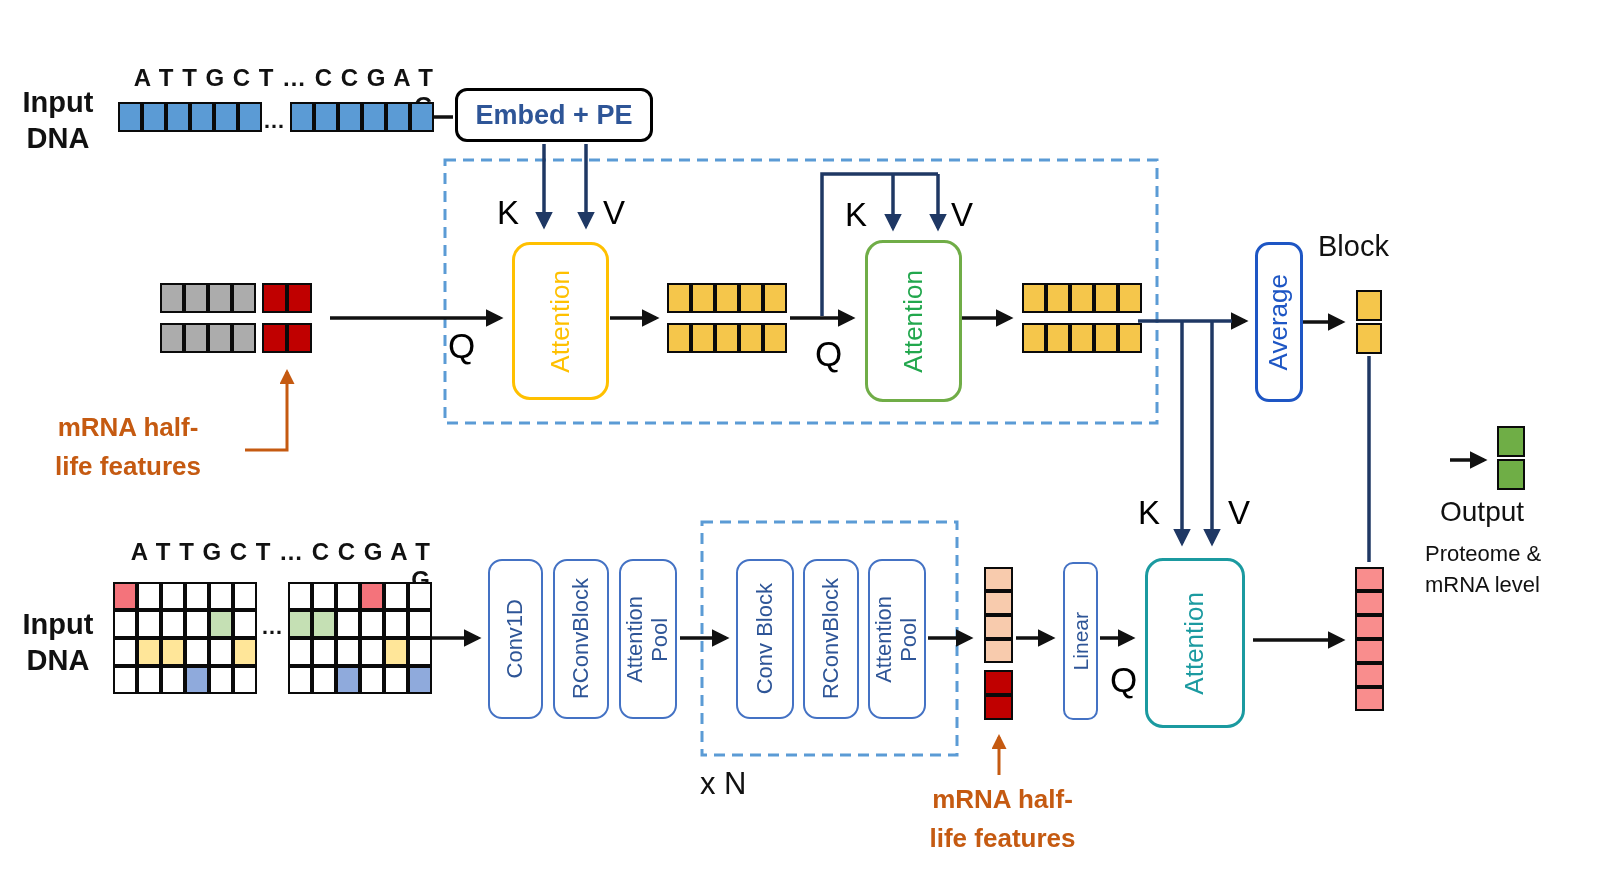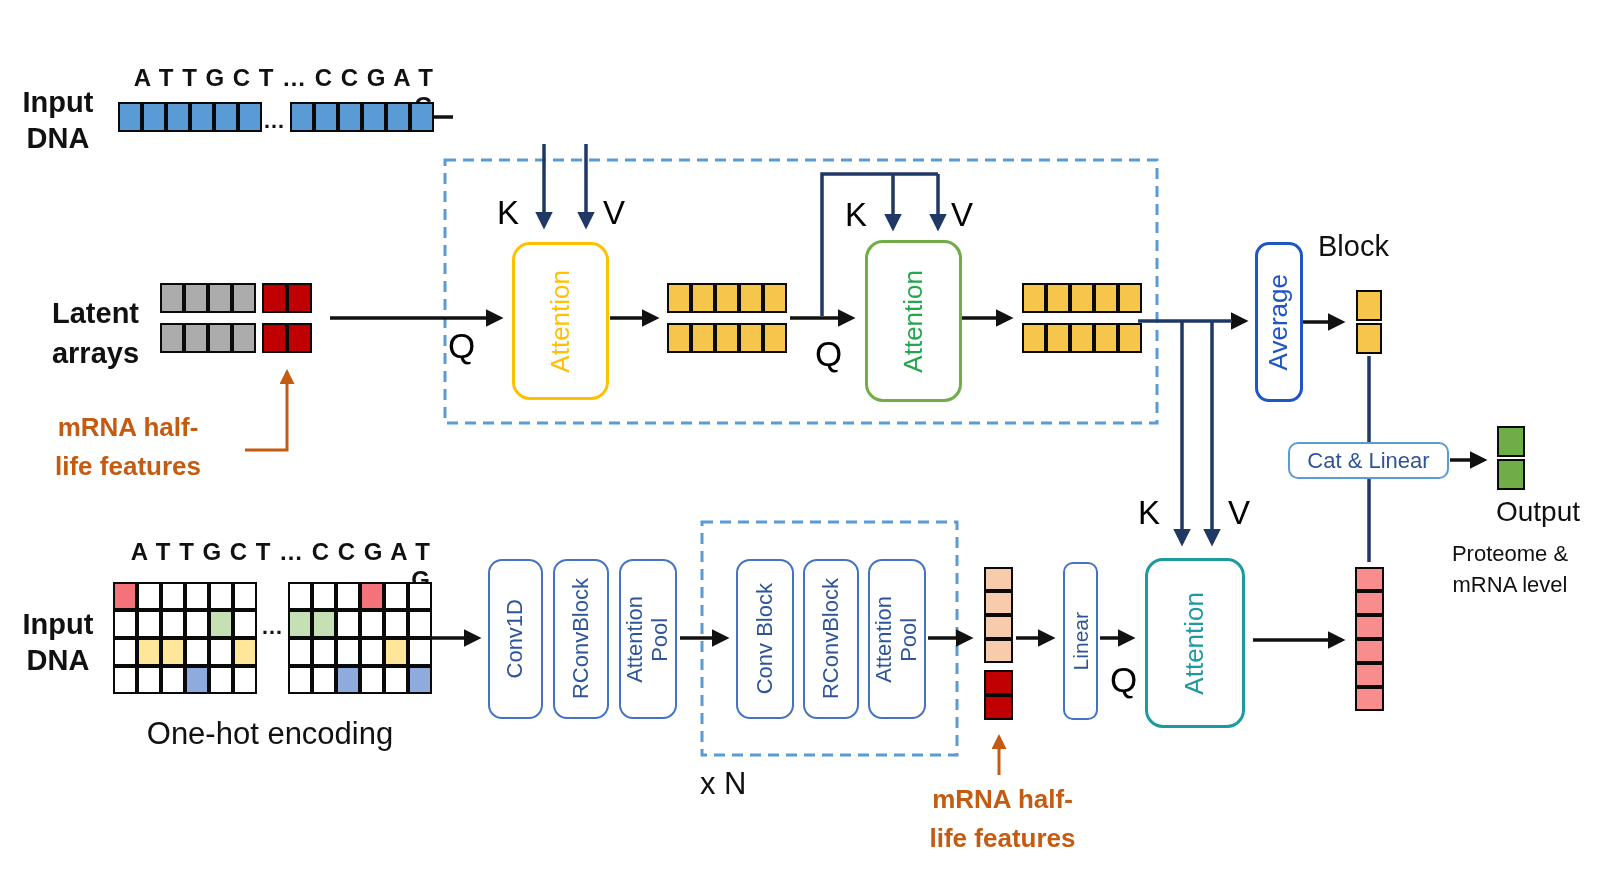--- a/index.html
+++ b/index.html
@@ -94,26 +94,27 @@
     </g>
   </svg>
 
   <div class="lbl sec" style="left:8px;top:84px;width:100px;">Input
 DNA</div>
 
   <div class="lbl seq" style="left:116px;top:64px;width:318px;">A T T G C T … C C G A T G</div>
 
   <div class="lbl dots" style="left:263px;top:108px;">…</div>
 
+  <div class="rbox embed-box" style="left:455px;top:88px;width:198px;height:54px;">
+    <span>Embed + PE</span>
+  </div>
 
   <div class="lbl kvq" style="left:497px;top:194px;">K</div>
   <div class="lbl kvq" style="left:603px;top:194px;">V</div>
 
-  <div class="lbl sec" style="left:38px;top:293px;width:115px;line-height:40px;">Latent
-arrays</div>
 
   <div class="lbl kvq q" style="left:448px;top:326px;">Q</div>
 
   <div class="rbox attn1" style="left:512px;top:242px;width:97px;height:158px;">
     <span class="vtext">Attention</span>
   </div>
 
   <div class="lbl orange-lbl" style="left:38px;top:408px;width:180px;">mRNA half-
 life features</div>
 
@@ -124,36 +125,32 @@
   <div class="rbox attn2" style="left:865px;top:240px;width:97px;height:162px;">
     <span class="vtext">Attention</span>
   </div>
 
   <div class="rbox avg" style="left:1255px;top:242px;width:48px;height:160px;">
     <span class="vtext">Average</span>
   </div>
 
   <div class="lbl" style="left:1318px;top:230px;width:115px;font-size:29px;font-weight:500;">Block</div>
 
-  <div class="rbox catlin" style="left:1288px;top:442px;width:161px;height:37px;">
-    <span>Cat &amp; Linear</span>
-  </div>
-
-  <div class="lbl" style="left:1440px;top:496px;width:140px;font-size:28px;font-weight:500;text-align:right;">Output</div>
-  <div class="lbl" style="left:1425px;top:538px;width:170px;font-size:22px;line-height:31px;text-align:center;">Proteome &amp;
+
+  <div class="lbl" style="left:1440px;top:496px;width:140px;font-size:28px;font-weight:500;text-align:left;">Output</div>
+  <div class="lbl" style="left:1425px;top:538px;width:170px;font-size:22px;line-height:31px;text-align:left;">Proteome &amp;
 mRNA level</div>
 
   <div class="lbl sec" style="left:8px;top:606px;width:100px;">Input
 DNA</div>
 
   <div class="lbl seq" style="left:111px;top:538px;width:320px;">A T T G C T … C C G A T G</div>
 
   <div class="lbl dots" style="left:261px;top:614px;">…</div>
 
-  <div class="lbl" style="left:110px;top:716px;width:320px;font-size:31px;text-align:center;">One-hot encoding</div>
 
   <div class="rbox conv" style="left:488px;top:559px;width:55px;height:160px;">
     <span class="vtext">Conv1D</span>
   </div>
   <div class="rbox conv" style="left:553px;top:559px;width:56px;height:160px;">
     <span class="vtext">RConvBlock</span>
   </div>
   <div class="rbox conv" style="left:619px;top:559px;width:58px;height:160px;">
     <span class="vtext">Attention
 Pool</span>

